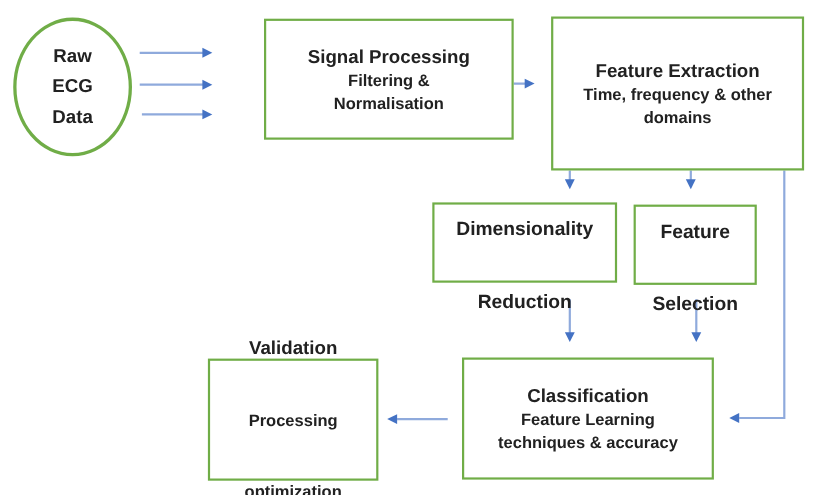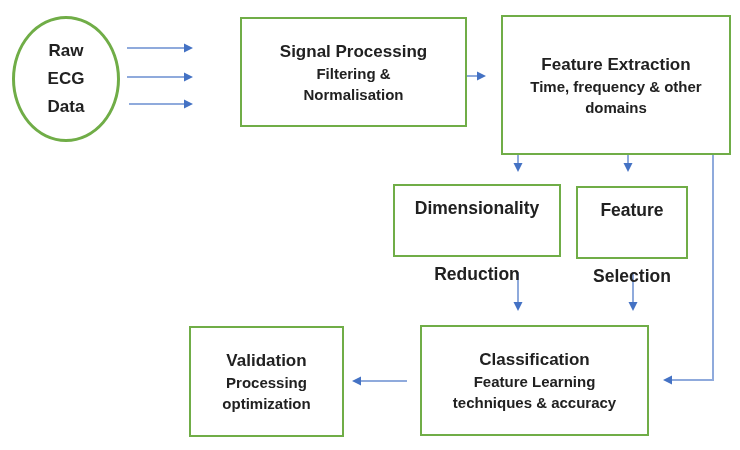--- a/index.html
+++ b/index.html
@@ -63,21 +63,21 @@
     font-size: 17px;
     line-height: 28px;
     white-space: nowrap;
   }
   
   #node-raw            { left: 12px;  top: 16px;  width: 108px; height: 126px; }
   #node-signal         { left: 210px; top: 17px;  width: 227px; height: 110px; margin-left: 30px; }
   #node-feature-ext    { left: 501px; top: 15px;  width: 230px; height: 140px; }
   #node-dim-reduction  { left: 393px; top: 184px; width: 168px; height: 73px; }
   #node-feature-sel    { left: 576px; top: 186px; width: 112px; height: 73px; }
-  #node-validation     { left: 189px; top: 326px; width: 155px; height: 111px; }
+  #node-validation     { left: 189px; top: 326px; width: 155px; height: 111px; gap: 44px; }
   #node-classification { left: 420px; top: 325px; width: 229px; height: 111px; }
 
   .stem { stroke: #8FAADC; stroke-width: 2; fill: none; }
   .head { fill: #4472C4; stroke: none; }
 </style>
 </head>
 <body>
 
 <div id="canvas">
 

